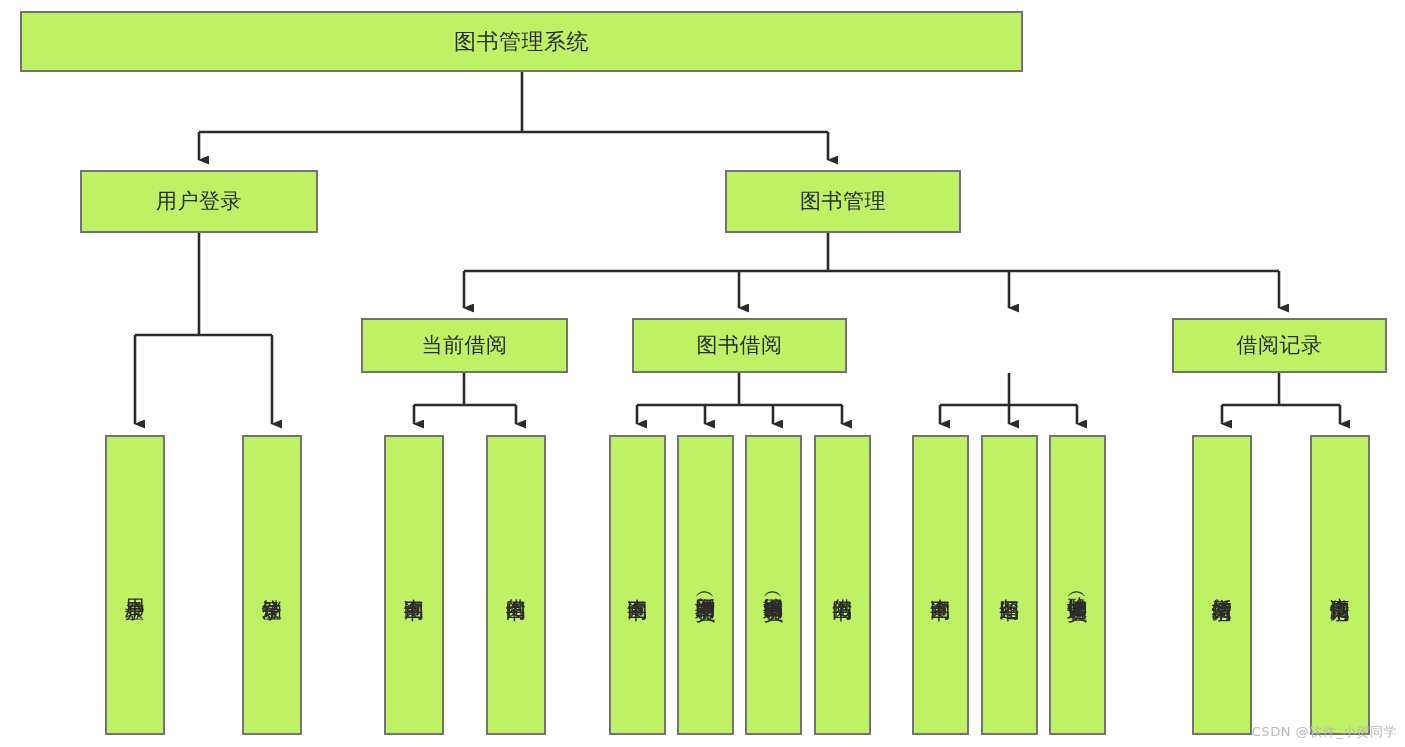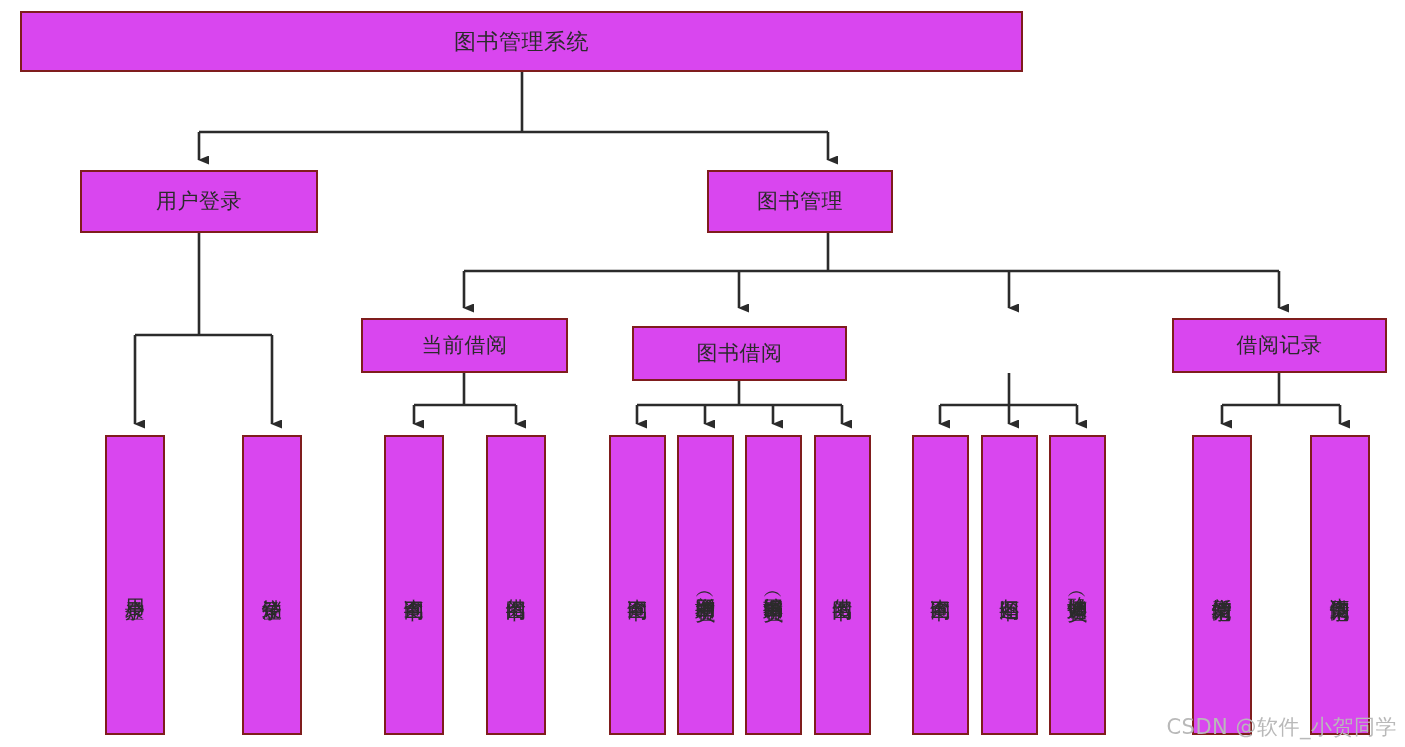--- a/index.html
+++ b/index.html
@@ -22,22 +22,22 @@
     position: absolute;
     left: 0;
     top: 0;
     width: 1405px;
     height: 747px;
     pointer-events: none;
   }
   .node {
     position: absolute;
     box-sizing: border-box;
-    background: #d946ef;
-    border: 2px solid #7f1d1d;
+    background: #bef264;
+    border: 2px solid #737373;
     display: flex;
     align-items: center;
     justify-content: center;
     color: #2b2b2b;
     z-index: 3;
   }
   .node .label {
     display: block;
     text-align: center;
     line-height: 1.0;
@@ -62,21 +62,21 @@
     text-orientation: upright;
     font-size: 20px;
     line-height: 1.12;
     letter-spacing: 1px;
     white-space: nowrap;
   }
   .watermark {
     position: absolute;
     right: 8px;
     bottom: 6px;
-    font-size: 21px;
+    font-size: 13px;
     color: #b9b9b9;
     letter-spacing: 0.5px;
     z-index: 6;
     user-select: none;
   }
 </style>
 </head>
 <body>
 
 <div id="diagram-canvas">
@@ -130,29 +130,29 @@
   </svg>
 
   <div class="node horiz lvl1" style="left:20px; top:11px; width:1003px; height:61px;">
     <span class="label">图书管理系统</span>
   </div>
 
   <div class="node horiz lvl2" style="left:80px; top:170px; width:238px; height:63px;">
     <span class="label">用户登录</span>
   </div>
 
-  <div class="node horiz lvl2" style="left:707px; top:170px; width:186px; height:63px;">
+  <div class="node horiz lvl2" style="left:725px; top:170px; width:236px; height:63px;">
     <span class="label">图书管理</span>
   </div>
 
   <div class="node horiz lvl3" style="left:361px; top:318px; width:207px; height:55px;">
     <span class="label">当前借阅</span>
   </div>
 
-  <div class="node horiz lvl3" style="left:632px; top:326px; width:215px; height:55px;">
+  <div class="node horiz lvl3" style="left:632px; top:318px; width:215px; height:55px;">
     <span class="label">图书借阅</span>
   </div>
 
 
   <div class="node horiz lvl3" style="left:1172px; top:318px; width:215px; height:55px;">
     <span class="label">借阅记录</span>
   </div>
 
   <div class="node leaf" style="left:105px; top:435px; width:60px; height:300px;">
     <span class="label">用户登录</span>

